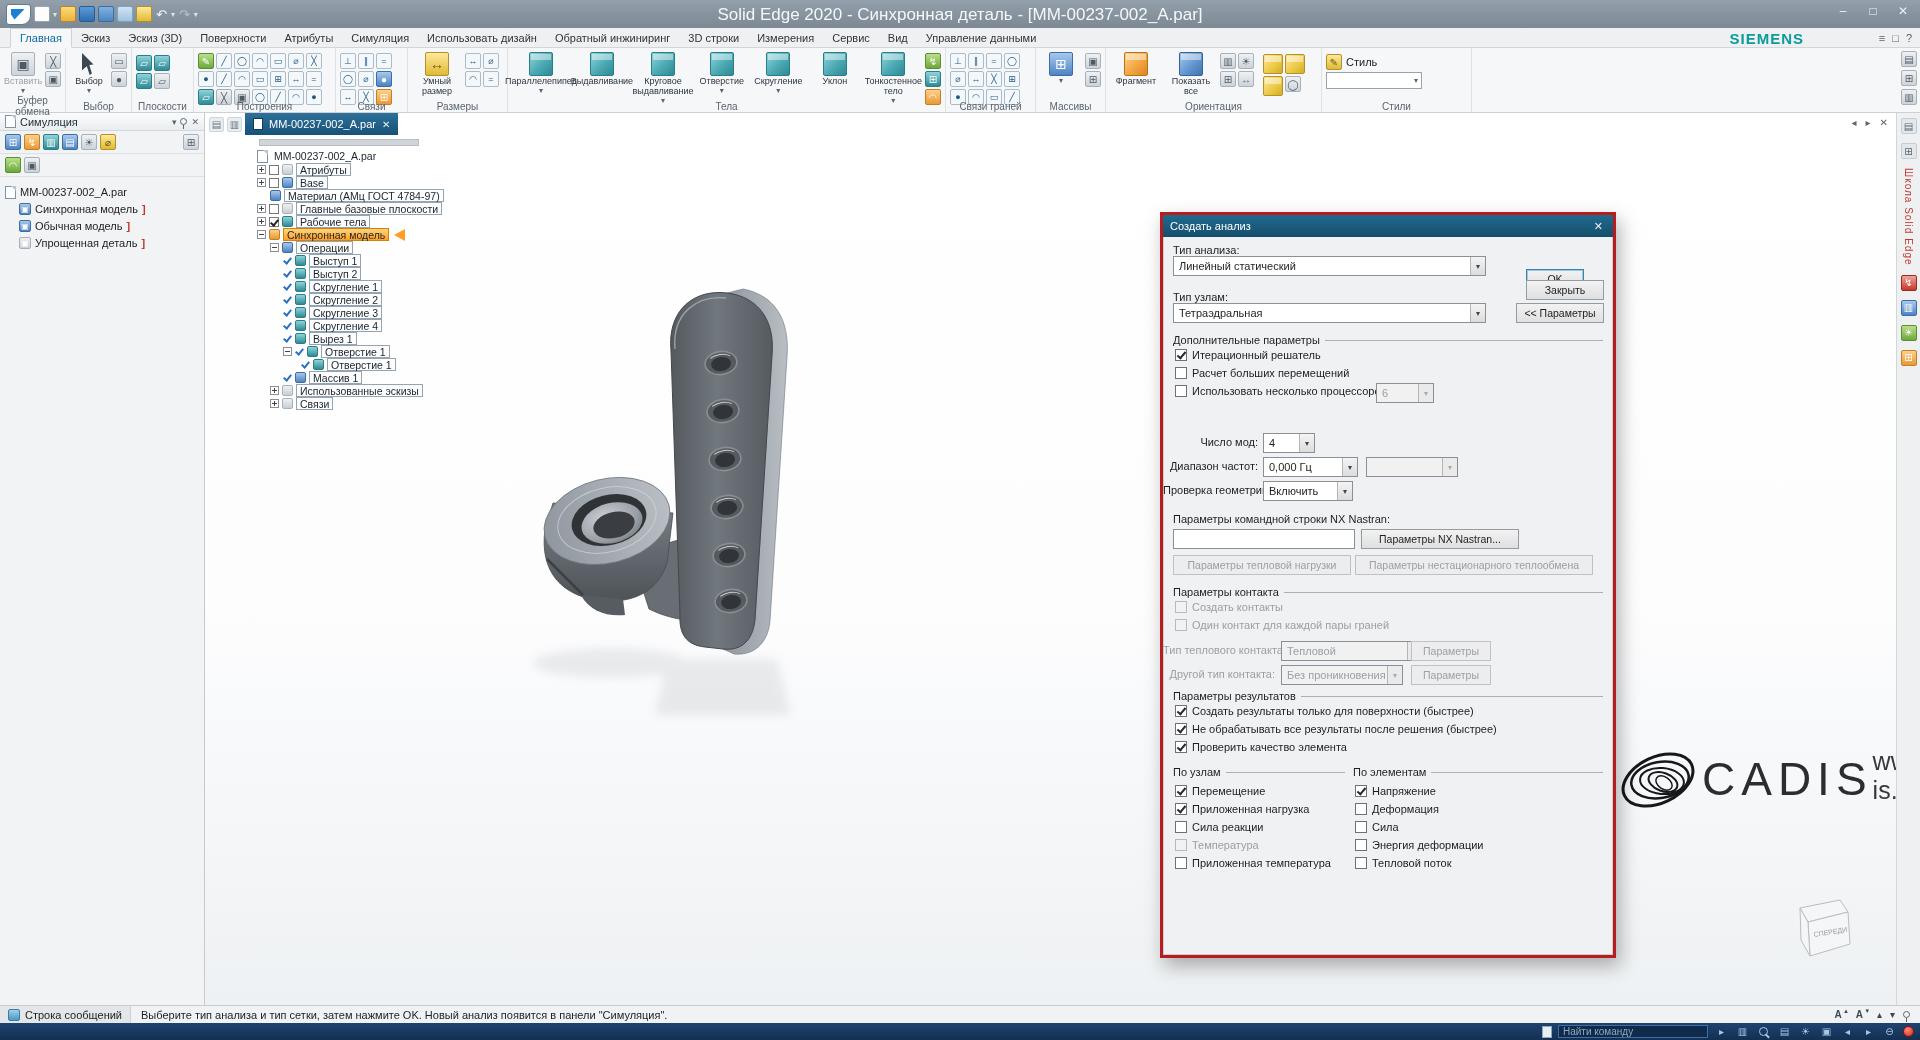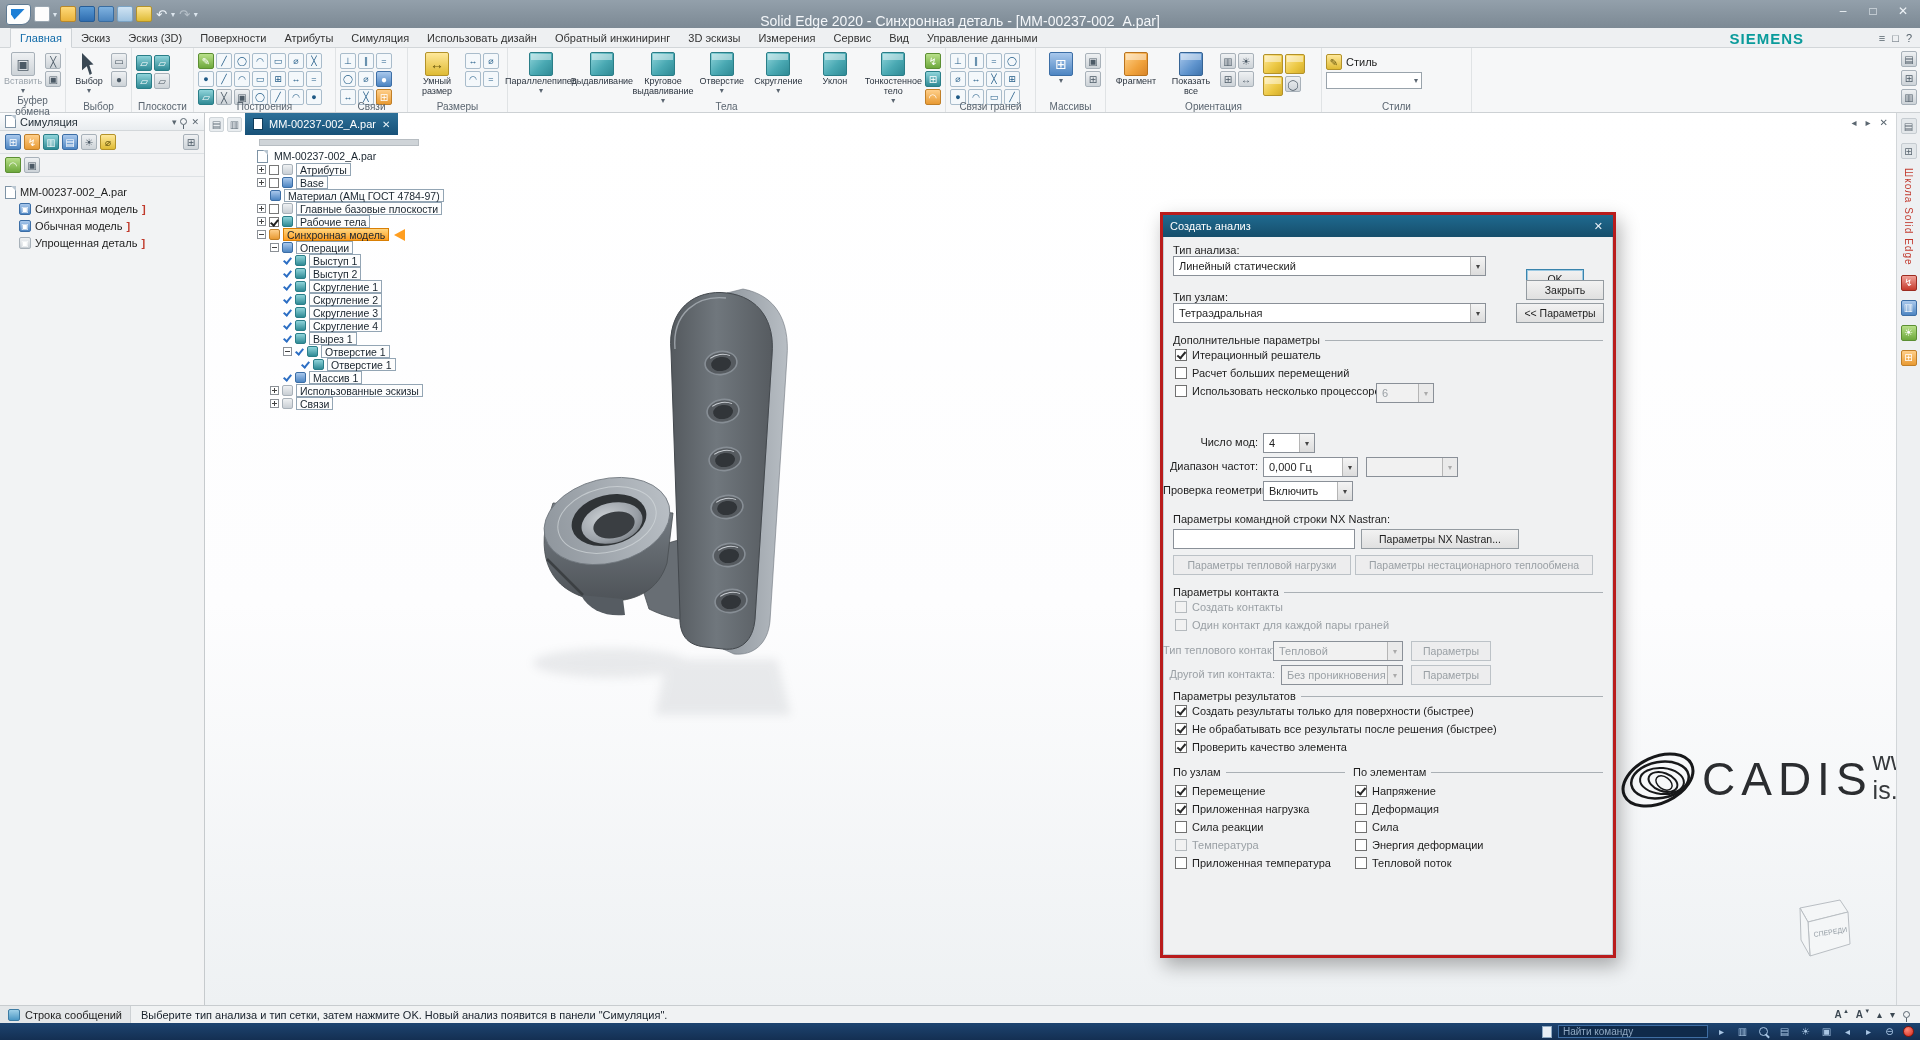--- a/index.html
+++ b/index.html
@@ -15,21 +15,21 @@
 .qicon{width:16px;height:16px;border-radius:2px;flex:none;position:relative}
 .q-new{background:#fdfdfd;border:1px solid #9aa7b2}
 .q-open{background:linear-gradient(#ffd978,#eab33c);border:1px solid #b9882a}
 .q-save{background:linear-gradient(#5b9bd5,#2f6db0);border:1px solid #275d96}
 .q-save2{background:linear-gradient(#7fb2e0,#4d86bf);border:1px solid #3a6da0}
 .q-sheet{background:linear-gradient(#cfe3f3,#9fc3e0);border:1px solid #7ba3c4}
 .q-print{background:linear-gradient(#ffe89a,#dfbb34);border:1px solid #b3922a}
 .qtext{color:#eef4f9;font-size:13px;line-height:1;padding:0 1px}
 .qtext.dim{opacity:.45}
 .qcaret{color:#dde6ee;font-size:8px}
-.title-text{position:absolute;left:50%;top:7px;transform:translateX(-50%);height:28px;display:flex;align-items:center;color:#f4f7fa;font-size:14px;white-space:nowrap}
+.title-text{position:absolute;left:50%;top:1px;transform:translateX(-50%);height:28px;display:flex;align-items:center;color:#f4f7fa;font-size:17px;white-space:nowrap}
 .win-controls{position:absolute;right:2px;top:0;height:22px;display:flex}
 .win-btn{width:30px;height:22px;display:flex;align-items:center;justify-content:center;color:#eef3f7;font-size:12px;cursor:default}
 
 
 .tabrow{position:absolute;top:28px;left:0;right:0;height:20px;background:#eef0f2;border-bottom:1px solid #d2d6d9;display:flex;align-items:stretch;padding-left:10px;z-index:49}
 .tab{display:flex;align-items:center;padding:0 9px;color:#333;white-space:nowrap}
 .tab.active{background:#f6f7f8;color:#0f6aa8;border:1px solid #cdd2d6;border-bottom:1px solid #f6f7f8;margin-bottom:-1px}
 .brand{position:absolute;right:116px;top:0;height:20px;display:flex;align-items:center;color:#0a9b9b;font-weight:bold;font-size:15px;letter-spacing:1px}
 .tabrow-icons{position:absolute;right:8px;top:0;height:20px;display:flex;align-items:center;gap:7px;color:#57636d;font-size:11px}
 
@@ -211,21 +211,21 @@
 
   <div class="tabrow">
     <span class="tab active">Главная</span>
     <span class="tab">Эскиз</span>
     <span class="tab">Эскиз (3D)</span>
     <span class="tab">Поверхности</span>
     <span class="tab">Атрибуты</span>
     <span class="tab">Симуляция</span>
     <span class="tab">Использовать дизайн</span>
     <span class="tab">Обратный инжиниринг</span>
-    <span class="tab">3D эскизы</span>
+    <span class="tab">3D строки</span>
     <span class="tab">Измерения</span>
     <span class="tab">Сервис</span>
     <span class="tab">Вид</span>
     <span class="tab">Управление данными</span>
     <span class="brand">SIEMENS</span>
     <span class="tabrow-icons">
       <span>≡</span>
       <span>□</span>
       <span>?</span>
     </span>
@@ -794,21 +794,21 @@
         </div>
       <label class="cbrow dis" style="left:12px;top:364px">
         <span class="cb cdis"></span>
         <span>Создать контакты</span>
       </label>
       <label class="cbrow dis" style="left:12px;top:382px">
         <span class="cb cdis"></span>
         <span>Один контакт для каждой пары граней</span>
       </label>
       <span class="lblr dis" style="left:0;top:407px;width:112px">Тип теплового контакта:</span>
-      <div class="dd ddis" style="left:110px;top:404px;width:130px">
+      <div class="dd ddis" style="left:118px;top:404px;width:142px">
         <span>Тепловой</span>
         <span class="dd-btn">▾</span>
       </div>
       <div class="btn bdis" style="left:248px;top:404px;width:80px">Параметры</div>
       <span class="lblr dis" style="left:0;top:431px;width:112px">Другой тип контакта:</span>
       <div class="dd ddis" style="left:118px;top:428px;width:122px">
         <span>Без проникновения</span>
         <span class="dd-btn">▾</span>
       </div>
       <div class="btn bdis" style="left:248px;top:428px;width:80px">Параметры</div>

